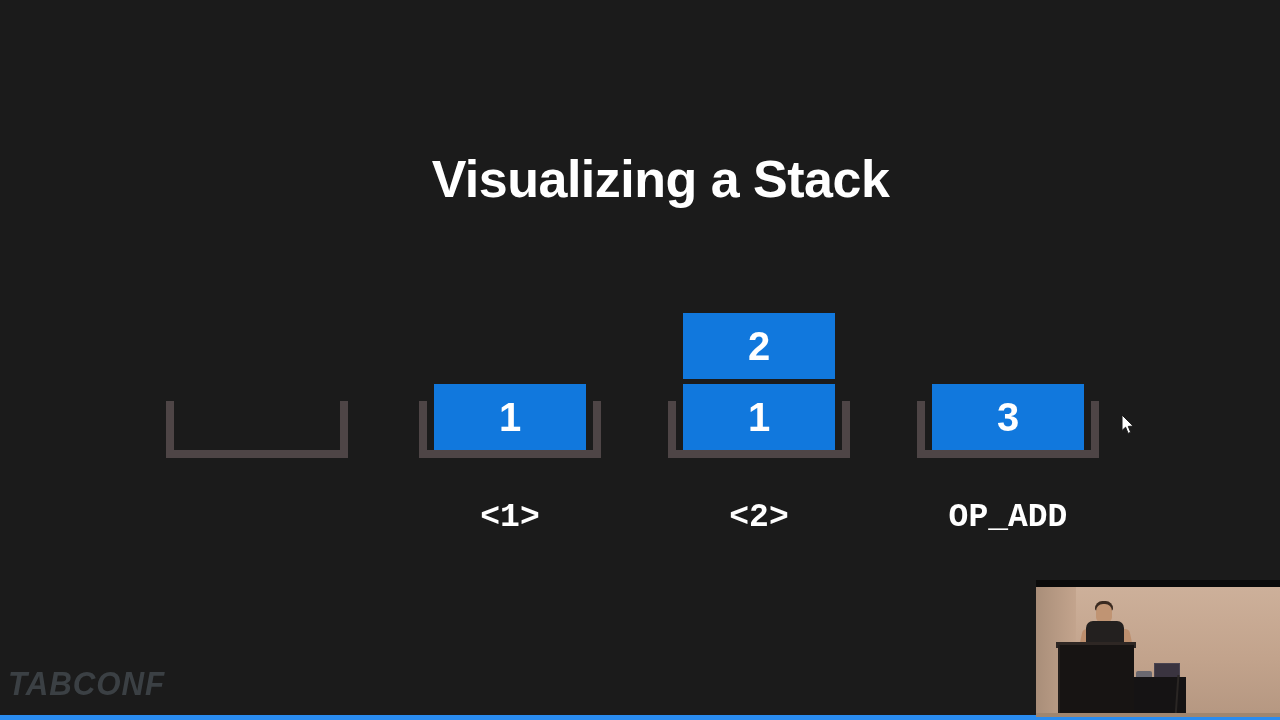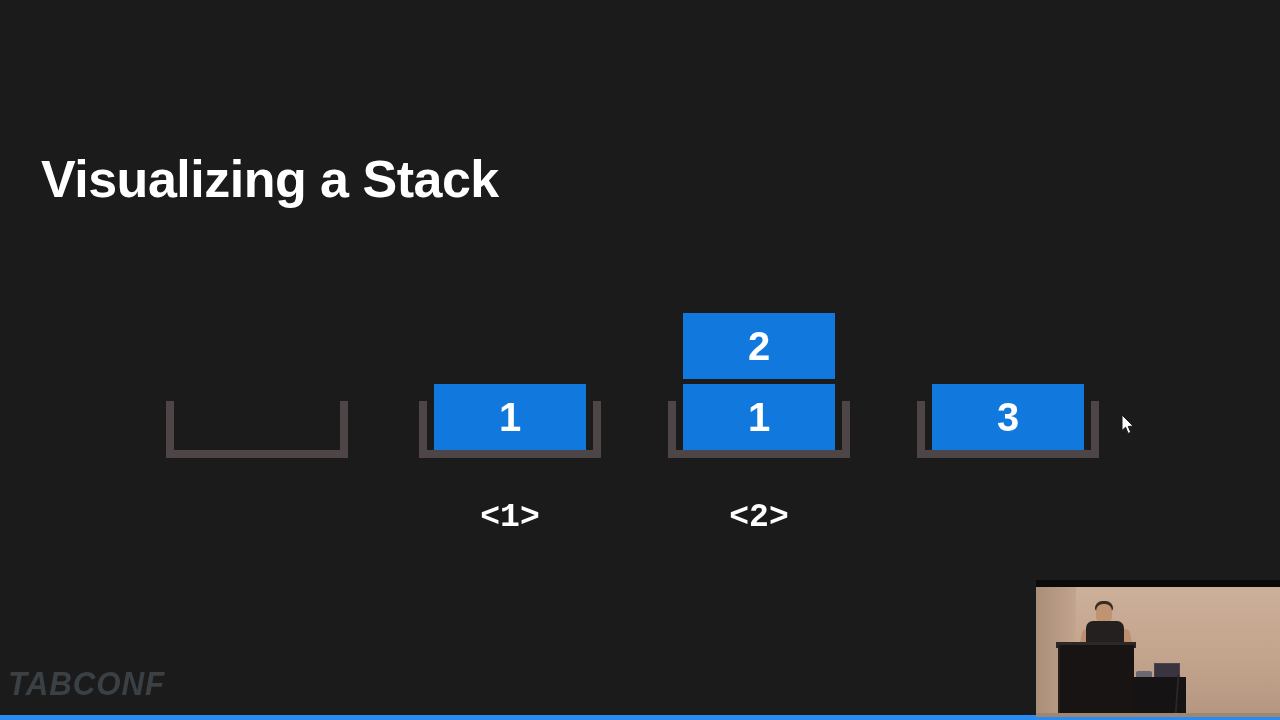--- a/index.html
+++ b/index.html
@@ -20,21 +20,21 @@
     font-family: "Liberation Sans", sans-serif;
     overflow: hidden;
   }
 
   
   #slide-title {
     position: absolute;
     top: 148px;
     left: 0;
     width: 1280px;
-    text-align: left;
+    text-align: center;
     color: #ffffff;
     font-family: "Liberation Sans", sans-serif;
     font-weight: bold;
     font-size: 52px;
     letter-spacing: -0.5px;
     line-height: 62px;
     white-space: nowrap;
     padding-left: 41px;
   }
 
@@ -320,20 +320,21 @@
         <div class="stack-block">2</div>
       </div>
       <div class="stack-caption">&lt;2&gt;</div>
     </div>
 
     <div class="stack-group" id="stack-group-3">
       <div class="stack-container"></div>
       <div class="stack-items">
         <div class="stack-block">3</div>
       </div>
+      <div class="stack-caption">OP_ADD</div>
     </div>
 
   </div>
 
   <div id="tabconf-logo">TABCONF</div>
 
   <div id="bottom-bar"></div>
 
   <div id="webcam-pip">
     <div id="webcam-frame">

